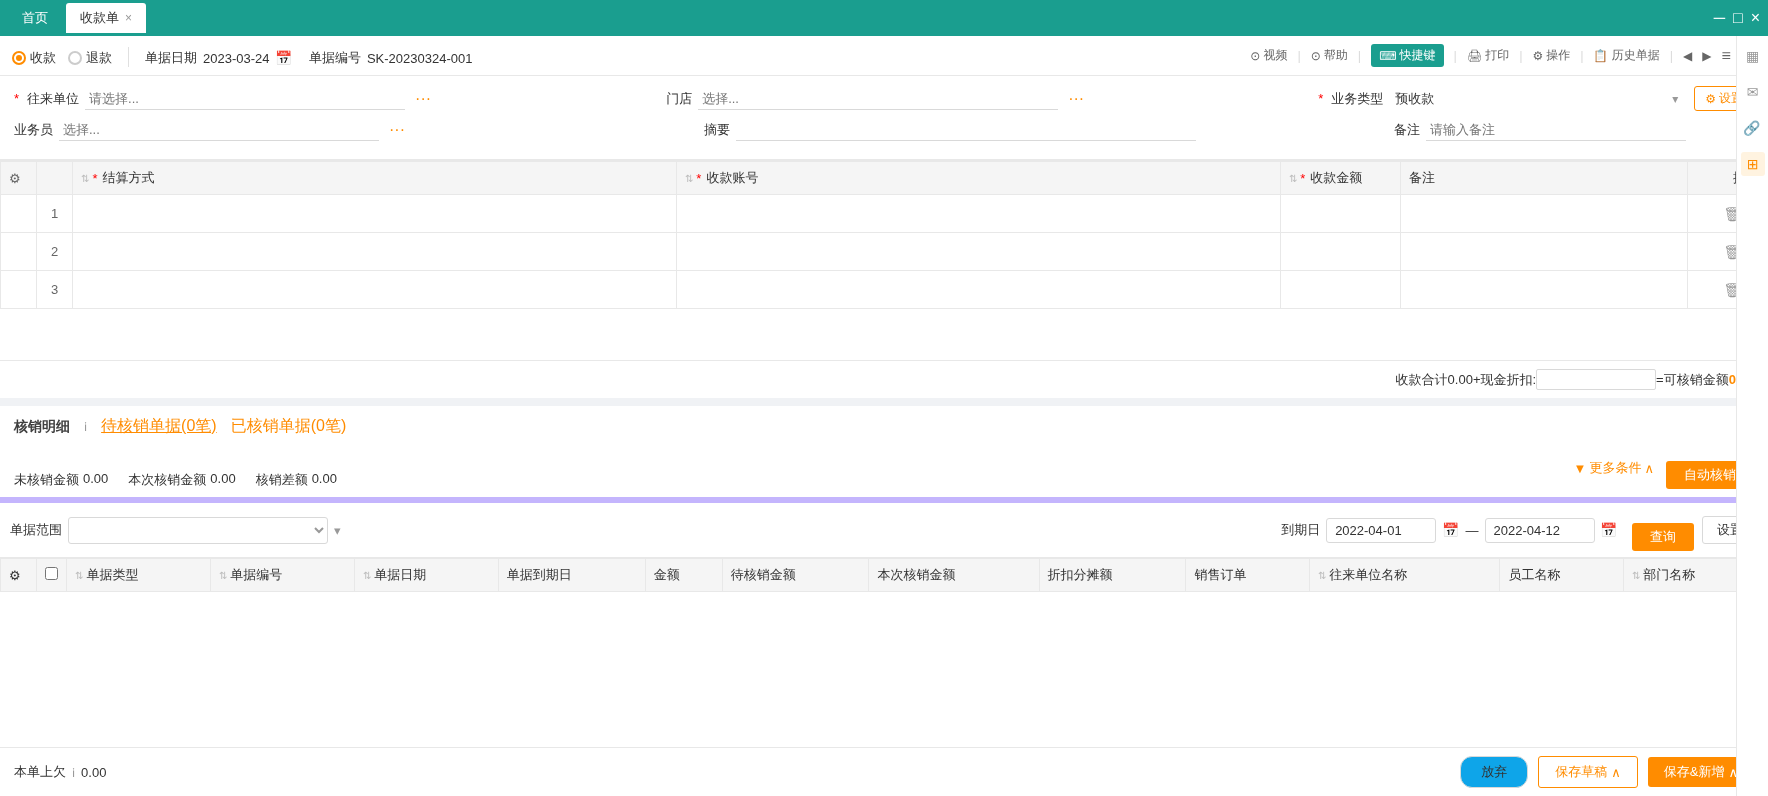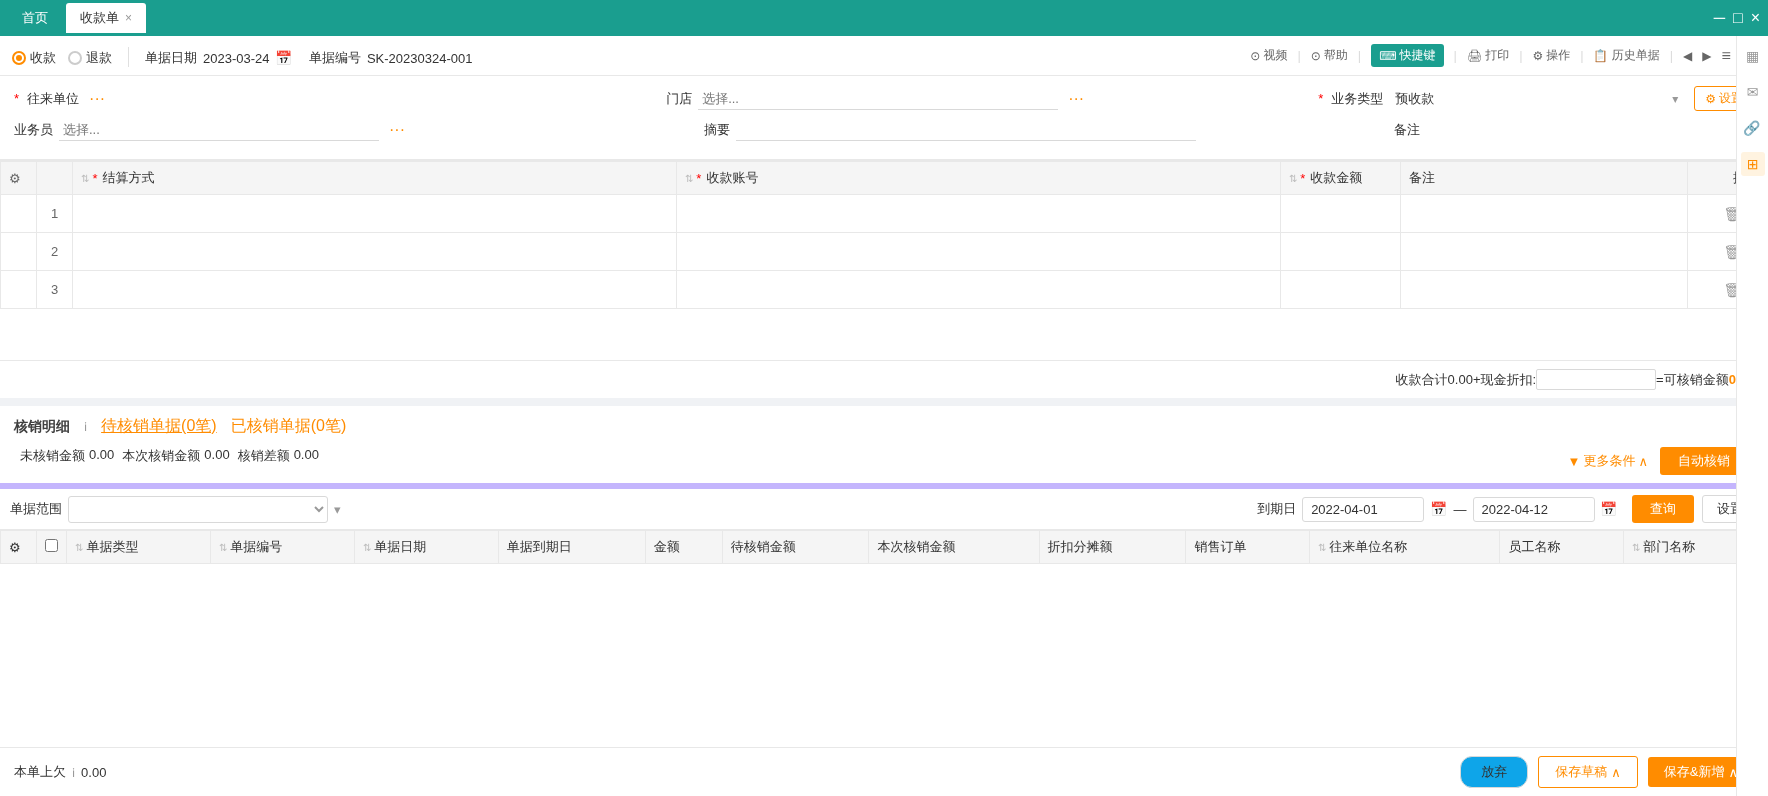--- a/index.html
+++ b/index.html
@@ -183,23 +183,23 @@
       align-items: center;
       gap: 14px;
     }
     .writeoff-title { font-size: 14px; font-weight: bold; color: #404040; font-family: Liberation Mono, monospace; }
     .info-icon { color: #999; cursor: pointer; font-size: 12px; }
     .tab-link { color: #ff8c00; cursor: pointer; font-size: 16px; }
     .tab-link.active { color: #ff8c00; text-decoration: underline; }
 
     .writeoff-stats {
       display: flex;
-      align-items: flex-start;
-      padding: 4px 20px 8px;
-      gap: 8px;
+      align-items: flex-end;
+      padding: 4px 14px 8px;
+      gap: 20px;
       font-size: 13px;
     }
     .stat-item { display: flex; gap: 4px; }
     .stat-label { color: #333; }
     .stat-value { color: #333; }
 
     .filter-row {
       display: flex;
       align-items: center;
       padding: 6px 10px;
@@ -221,32 +221,33 @@
     }
     .filter-chevron { color: #999; cursor: pointer; }
     .filter-date { display: flex; align-items: center; gap: 6px; }
     .date-input {
       border: 1px solid #d9d9d9;
       border-radius: 3px;
       padding: 4px 8px;
       font-size: 13px;
       color: #333;
       outline: none;
-      width: 122px;
+      width: 110px;
     }
     .filter-right { margin-left: auto; display: flex; align-items: center; gap: 8px; }
     .more-conditions { color: #ff8c00; cursor: pointer; font-size: 13px; display: flex; align-items: center; gap: 3px; }
     .query-btn {
       background: #ff8c00;
       color: #fff;
       border: none;
       padding: 5px 18px;
       border-radius: 3px;
       cursor: pointer;
       font-size: 13px;
+      margin-top: 14px;
     }
     .settings-btn2 {
       background: #fff;
       border: 1px solid #d9d9d9;
       color: #333;
       padding: 4px 14px;
       border-radius: 3px;
       cursor: pointer;
       font-size: 13px;
     }
@@ -408,20 +409,21 @@
       <div class="toolbar-action" style="color:#ff8c00;font-size:16px;">▦</div>
     </div>
   </div>
 
   <div class="form-area">
     <div class="form-row">
 
       <div class="form-field">
         <span class="required-star">*</span>
         <span class="form-field-label">往来单位</span>
+        <input class="form-input" type="text" placeholder="请选择..." style="">
         <span class="more-btn">···</span>
       </div>
       <div style="width:60px;"></div>
 
       <div class="form-field">
         <span class="form-field-label">门店</span>
         <input class="form-input" type="text" style="max-width: 360px;" placeholder="选择...">
         <span class="more-btn">···</span>
       </div>
       <div style="width:60px;"></div>
@@ -448,20 +450,21 @@
       <div style="width:60px;"></div>
 
       <div class="form-field">
         <span class="form-field-label">摘要</span>
         <input class="form-input" type="text" style="max-width: 460px;">
       </div>
       <div style="width:60px;"></div>
 
       <div class="form-field" style="max-width:360px;">
         <span class="form-field-label">备注</span>
+        <input class="form-input" type="text" style="max-width: 260px;" placeholder="请输入备注">
       </div>
     </div>
   </div>
 
   <div class="table-container">
     <table>
       <thead>
         <tr>
           <th style="width:36px;">
             <span class="table-settings-icon">⚙</span>

